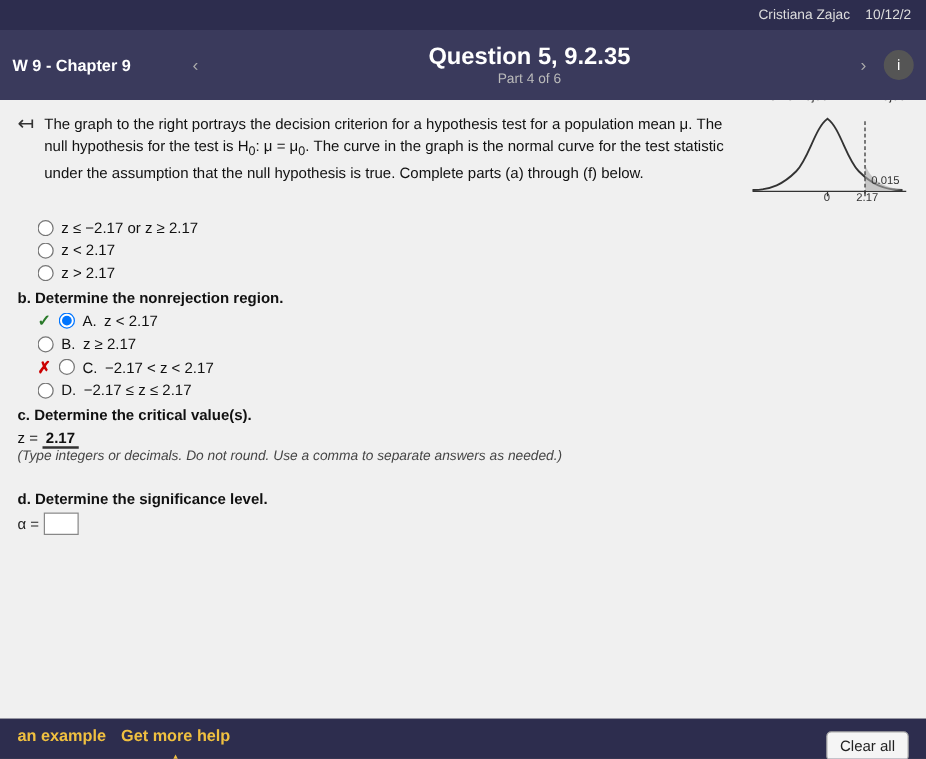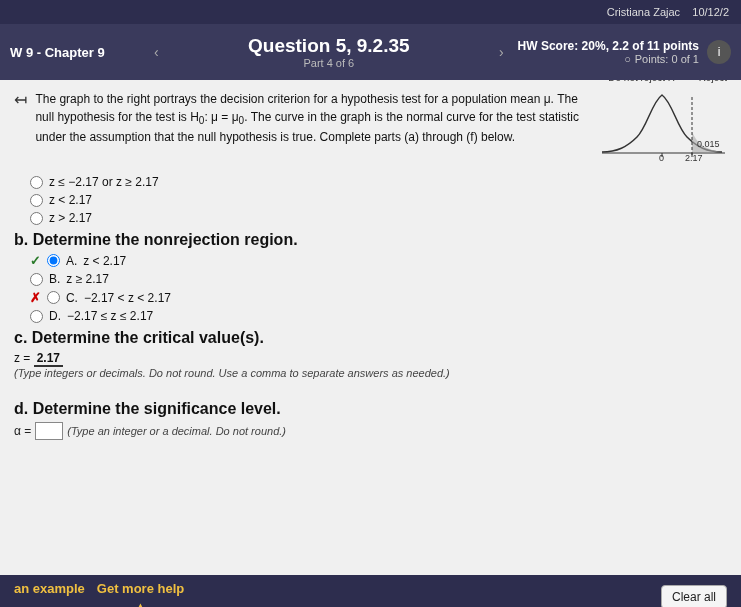--- a/index.html
+++ b/index.html
@@ -135,21 +135,21 @@
     }
     .graph-labels span {
       display: flex;
       align-items: center;
       gap: 3px;
     }
 
     
     .section-label {
       font-weight: bold;
-      font-size: 16px;
+      font-size: 12px;
       margin: 6px 0 4px 0;
       color: #111;
     }
     .radio-group {
       display: flex;
       flex-direction: column;
       gap: 4px;
       margin-left: 16px;
       margin-bottom: 6px;
     }
@@ -282,26 +282,20 @@
 <div class="header-row">
   <div class="header-left">
     <span>W 9 - Chapter 9</span>
   </div>
   <span class="nav-arrow">‹</span>
   <div class="header-center">
     <div class="question-title">Question 5, 9.2.35</div>
     <div class="part-label">Part 4 of 6</div>
   </div>
   <span class="nav-arrow">›</span>
-  <div class="header-right">
-    <div class="hw-score">HW Score: 20%, 2.2 of 11 points</div>
-    <div class="points">
-      <span style="margin-right:4px;">○</span><span>Points: 0 of 1</span>
-    </div>
-  </div>
   <button class="circle-btn">i</button>
 </div>
 
 <div class="main-content">
 
   <div class="problem-text">
     <span class="back-arrow">↤</span>
     <div class="problem-body">
 
       <div class="graph-area">
@@ -385,21 +379,20 @@
   <div class="answer-line">
     <span>z =</span>
     <span class="answer-val">2.17</span>
   </div>
   <div class="hint-text">(Type integers or decimals. Do not round. Use a comma to separate answers as needed.)</div>
 
   <div class="section-label">d. Determine the significance level.</div>
   <div class="alpha-line">
     <span>α =</span>
     <input type="text" class="alpha-box" value="" style="">
-    <span class="type-hint">(Type an integer or a decimal. Do not round.)</span>
   </div>
 
 </div>
 
 <div class="bottom-bar">
   <div class="bottom-left">
     <span class="example-link">an example</span>
     <span class="help-link">
       <span>Get more help</span>
       <span>▲</span>

